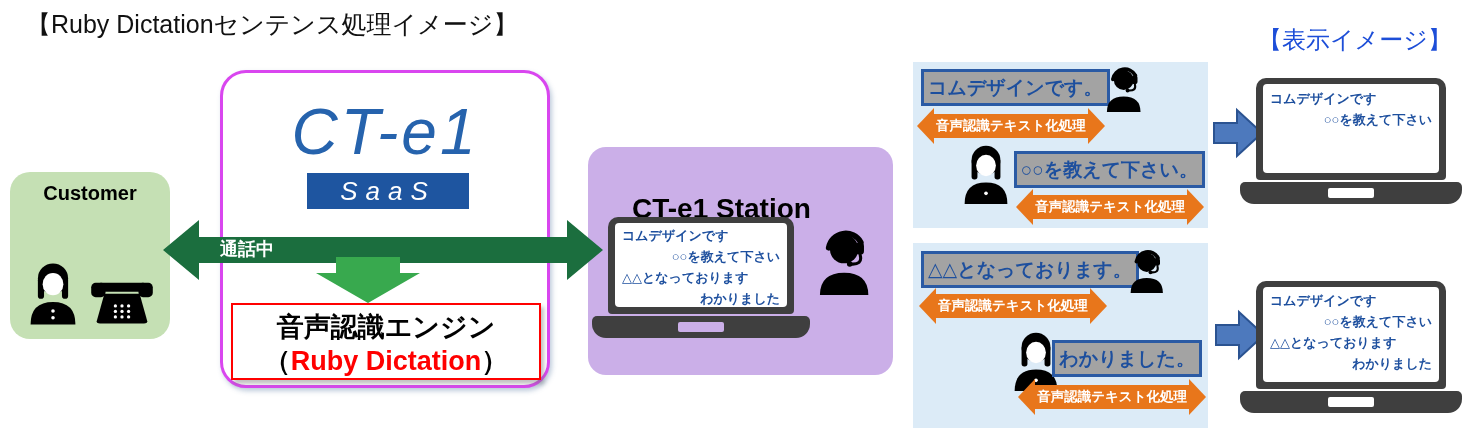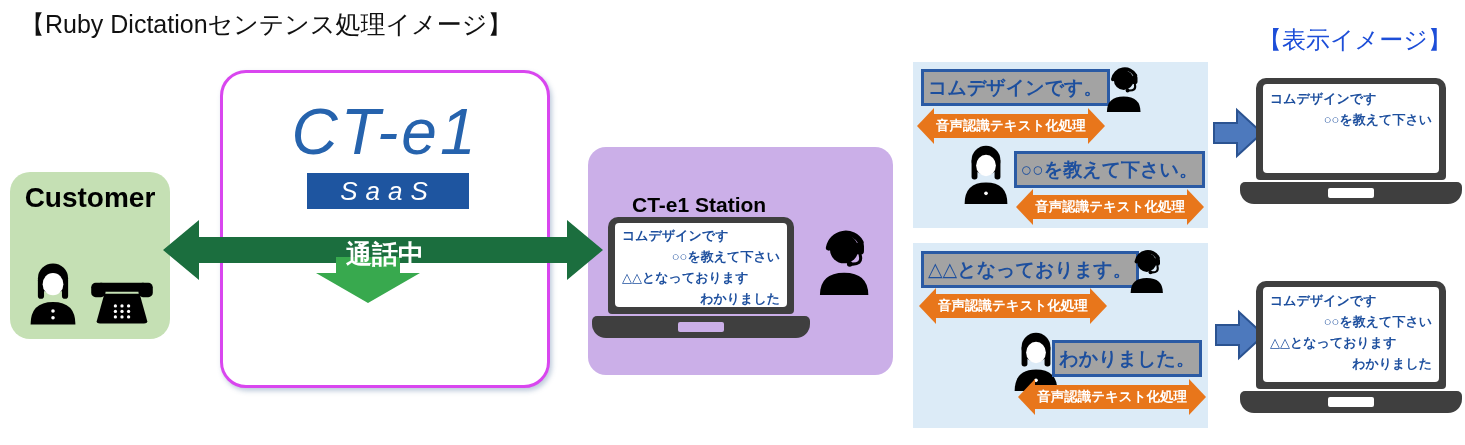--- a/index.html
+++ b/index.html
@@ -15,46 +15,46 @@
     --logo-blue:#2663ad;
     --laptop-gray:#3f3f3f;
     --engine-red:#ff0000;
     --arrow-blue:#4d79bd;
     --arrow-blue-dark:#2b5391;
   }
   *{margin:0;padding:0;box-sizing:border-box;}
   body{font-family:"Liberation Sans","DejaVu Sans",sans-serif;background:#fff;}
   .canvas{position:relative;width:1465px;height:445px;background:#fff;overflow:hidden;}
 
-  .main-title{position:absolute;left:20px;top:8px;font-size:25px;color:#111;}
+  .main-title{position:absolute;left:26px;top:8px;font-size:25px;color:#111;}
   .display-title{position:absolute;left:1258px;top:24px;font-size:24px;color:#1d4ed8;}
 
   
   .customer-box{position:absolute;left:10px;top:172px;width:160px;height:167px;background:var(--customer-green);border-radius:20px;}
-  .customer-label{text-align:center;margin-top:10px;font-size:28px;font-weight:bold;color:#000;}
+  .customer-label{text-align:center;margin-top:10px;font-size:20px;font-weight:bold;color:#000;}
   .customer-icons{position:absolute;left:0;bottom:14px;width:100%;display:flex;justify-content:center;align-items:flex-end;gap:8px;}
   .customer-icons .woman{width:56px;height:66px;}
   .customer-icons .phone{width:66px;height:48px;}
 
   
   .cte1-box{position:absolute;left:220px;top:70px;width:330px;height:318px;background:#fff;border:3px solid #d946ef;border-radius:26px;box-shadow:2px 3px 5px rgba(110,140,175,.45);}
   .cte1-logo{position:absolute;left:0;top:22px;width:100%;text-align:center;font-size:64px;font-style:italic;font-weight:100;letter-spacing:3px;color:var(--logo-blue);}
   .saas-band{position:absolute;left:84px;top:100px;width:162px;height:36px;background:var(--saas-navy);color:#fff;text-align:center;font-size:26px;font-style:italic;font-weight:100;letter-spacing:8px;line-height:36px;}
   .engine-box{position:absolute;left:8px;top:230px;width:310px;height:77px;background:#fff;border:2px solid var(--engine-red);box-shadow:3px 4px 4px rgba(120,120,120,.45);text-align:center;font-size:27px;font-weight:bold;color:#000;line-height:1.25;padding-top:6px;}
   .engine-box .red{color:var(--engine-red);}
 
   
   .call-arrow{position:absolute;left:163px;top:218px;z-index:6;}
-  .call-label{position:absolute;left:220px;top:237px;width:330px;text-align:center;color:#fff;font-size:26px;font-weight:bold;z-index:7;}
+  .call-label{position:absolute;left:220px;top:237px;width:330px;color:#fff;font-size:18px;font-weight:bold;z-index:7;}
   .down-arrow{position:absolute;left:316px;top:257px;z-index:6;}
 
   
   .operator-box{position:absolute;left:588px;top:147px;width:305px;height:228px;background:var(--operator-purple);border-radius:18px;z-index:3;}
   .op-title{text-align:center;margin-top:4px;font-size:30px;font-weight:bold;color:#000;}
-  .op-sub{position:absolute;left:44px;top:46px;font-size:21px;font-weight:bold;color:#000;}
+  .op-sub{position:absolute;left:44px;top:46px;font-size:28px;font-weight:bold;color:#000;}
   .op-person{position:absolute;left:227px;top:64px;width:62px;height:96px;}
 
   
   .laptop{position:absolute;}
   .laptop .bezel{background:var(--laptop-gray);border-radius:10px 10px 4px 4px;padding:6px 7px 7px;}
   .laptop .screen{background:#fff;border-radius:4px;overflow:hidden;}
   .chat{font-weight:bold;color:var(--text-blue);font-size:13px;line-height:21px;padding:0 7px;white-space:nowrap;}
   .chat.l{text-align:left;}
   .chat.r{text-align:right;}
   .laptop .base{position:relative;height:22px;background:var(--laptop-gray);border-radius:5px 5px 14px 14px;margin:2px -16px 0;}
@@ -119,20 +119,24 @@
             <circle cx="60" cy="72" r="3"></circle>
             <circle cx="72" cy="72" r="3"></circle>
         </g>
       </svg>
     </div>
   </div>
 
   <div class="cte1-box">
     <div class="cte1-logo">CT-e1</div>
     <div class="saas-band">SaaS</div>
+    <div class="engine-box">
+      <div>音声認識エンジン</div>
+      <div><span>（</span><span class="red">Ruby Dictation</span><span>）</span></div>
+    </div>
   </div>
 
   <svg class="call-arrow" width="440" height="64" viewBox="0 0 440 64">
     <polygon points="0,32 36,2 36,19 404,19 404,2 440,32 404,62 404,45 36,45 36,62" fill="var(--call-green)"></polygon>
   </svg>
   <div class="call-label">通話中</div>
   <svg class="down-arrow" width="104" height="46" viewBox="0 0 104 46">
     <polygon points="20,0 84,0 84,16 104,16 52,46 0,16 20,16" fill="var(--down-green)"></polygon>
   </svg>
 

